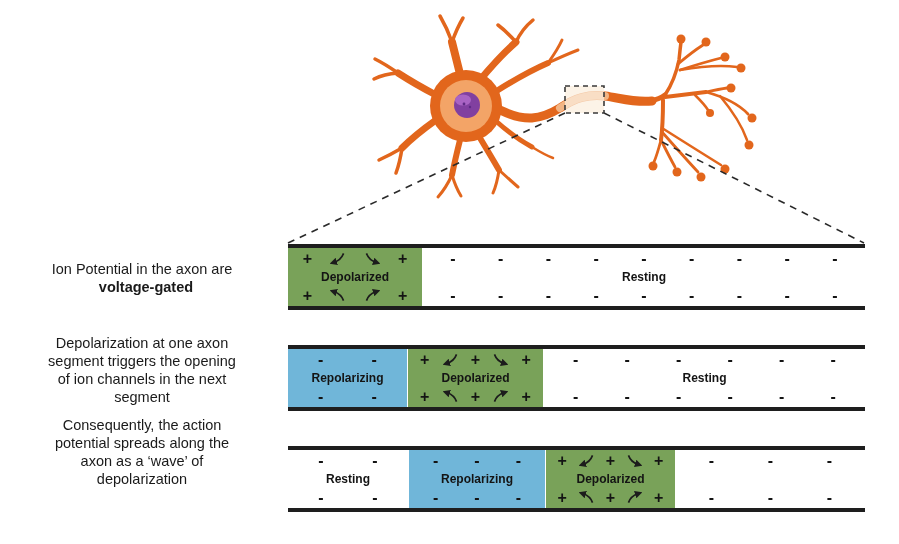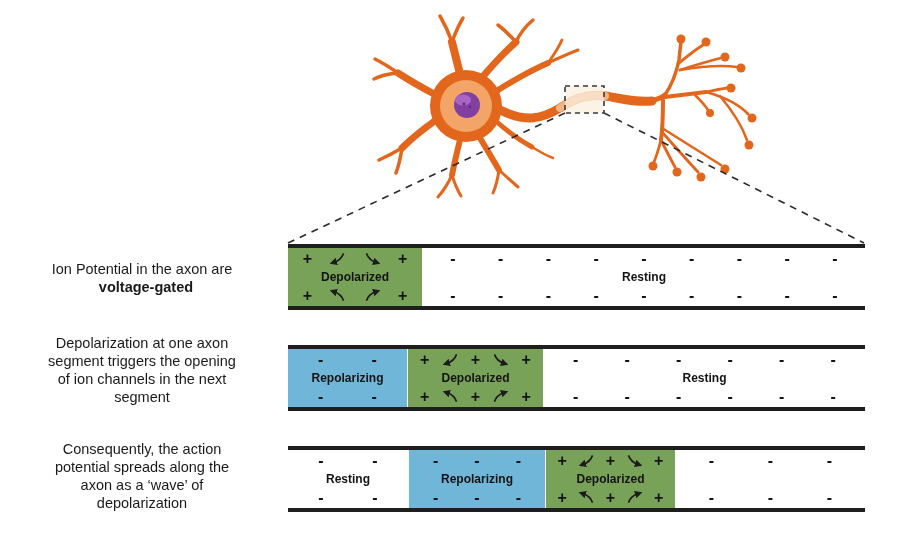--- a/index.html
+++ b/index.html
@@ -113,21 +113,21 @@
     <defs>
       <marker id="ah" markerWidth="4.5" markerHeight="4.5" refX="1.6" refY="2.25" orient="auto">
         <path d="M0,0 L4.5,2.25 L0,4.5 Z" fill="#1c1c1c"></path>
       </marker>
     </defs>
   </svg>
 
 
   <div class="note" style="top:260px"><span>Ion Potential in the axon are </span><b>voltage-gated</b></div>
   <div class="note" style="top:334px"><span>Depolarization at one axon segment triggers the opening of ion channels in the next segment</span></div>
-  <div class="note" style="top:440px"><span>Consequently, the action potential spreads along the axon as a ‘wave’ of depolarization</span></div>
+  <div class="note" style="top:416px"><span>Consequently, the action potential spreads along the axon as a ‘wave’ of depolarization</span></div>
 
   <div class="bar" style="top:244px">
       <div class="seg" style="width: 134px; background: rgb(121, 162, 89);">
         <div class="sym-row">
           <span class="sym">+</span>
           <svg viewBox="0 0 18 14" class="arr adl">
             <path d="M15.5,1.5 Q13,8.5 5.5,11" fill="none" stroke="#1c1c1c" stroke-width="1.8" marker-end="url(#ah)"></path>
           </svg>
           <svg viewBox="0 0 18 14" class="arr adr">
             <path d="M15.5,1.5 Q13,8.5 5.5,11" fill="none" stroke="#1c1c1c" stroke-width="1.8" marker-end="url(#ah)"></path>

